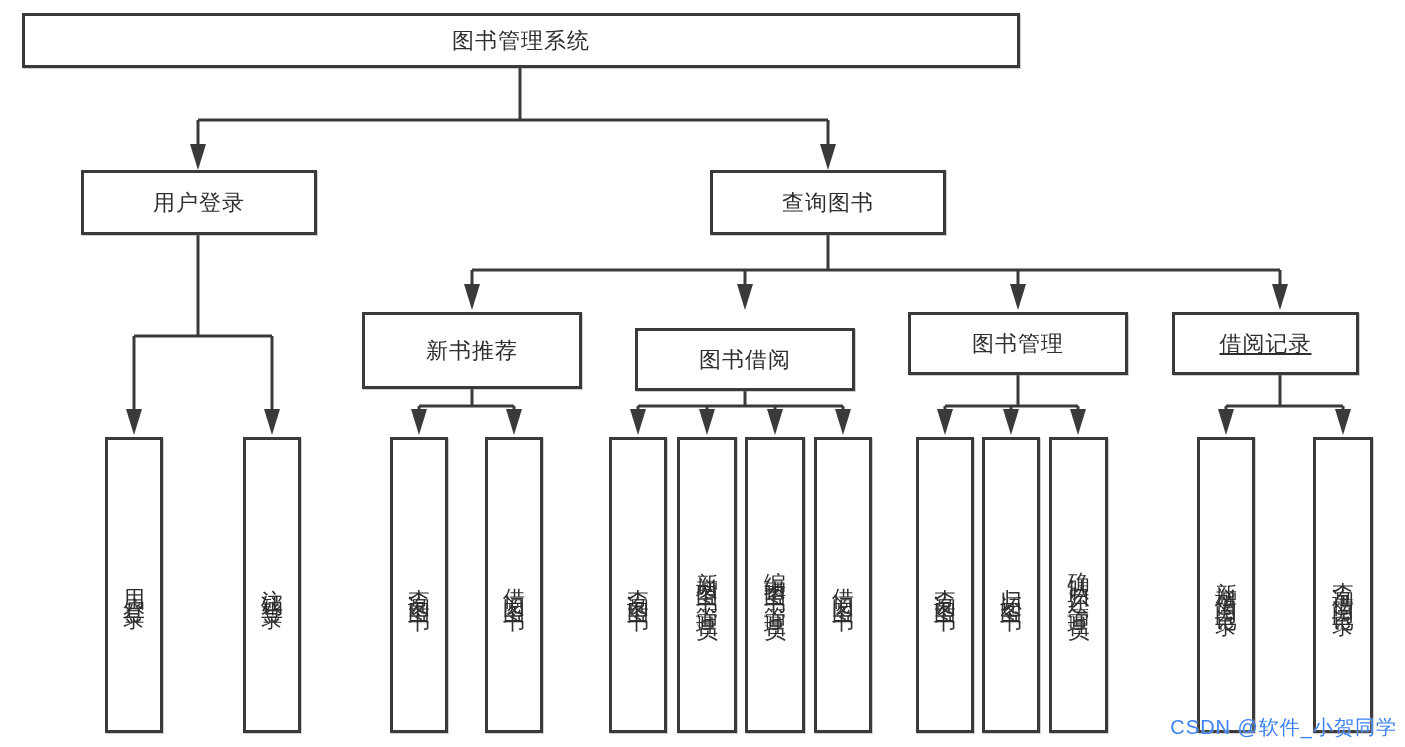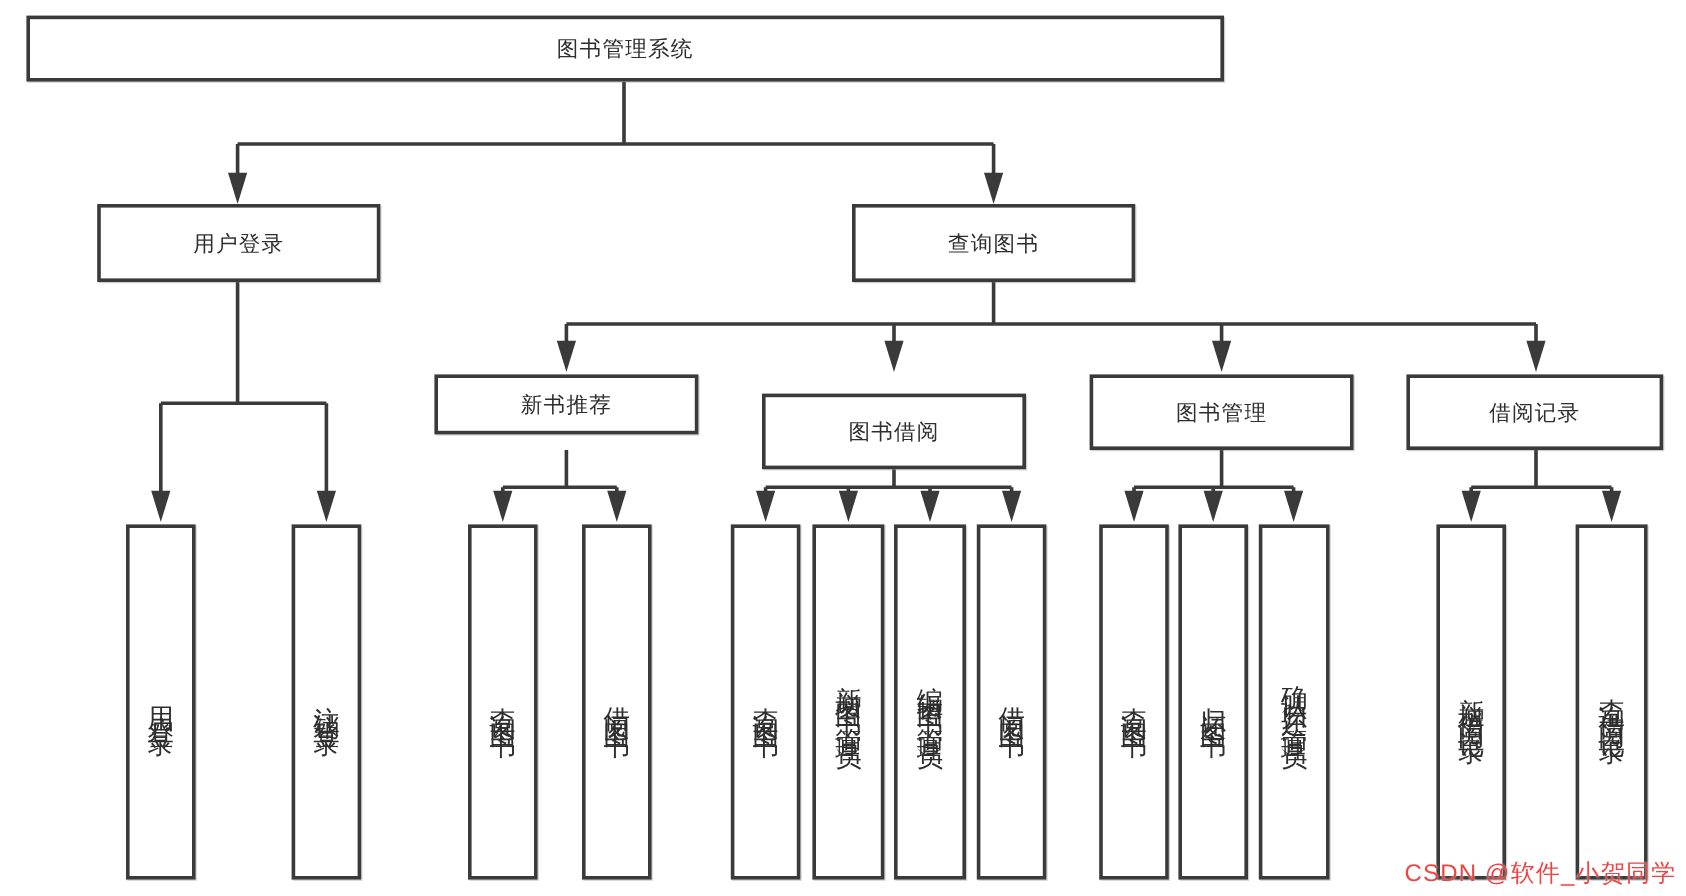--- a/index.html
+++ b/index.html
@@ -23,38 +23,38 @@
   }
   .node{
     position:absolute;
     box-sizing:border-box;
     border:3px solid var(--line);
     background:#ffffff;
     display:flex;
     align-items:center;
     justify-content:center;
     color:var(--text);
-    font-size:18px;
+    font-size:22px;
     letter-spacing:1px;
     box-shadow:1px 1px 0 rgba(120,120,120,.35);
   }
   .leaf{
     writing-mode:vertical-rl;
     text-orientation:mixed;
     letter-spacing:7px;
     font-size:22px;
     line-height:1;
   }
   .watermark{
     position:absolute;
     right:8px;
     top:714px;
     font-size:20px;
     letter-spacing:1px;
-    color:#ef4444;
+    color:#3b82f6;
     text-shadow:0 0 2px rgba(255,255,255,.8);
   }
 </style>
 </head>
 <body>
 
 <div class="canvas">
 
   <svg class="wires" viewBox="0 0 1405 747" xmlns="http://www.w3.org/2000/svg">
     <g stroke="#3a3a3a" stroke-width="3" fill="none">
@@ -93,30 +93,30 @@
     <span>图书管理系统</span>
   </div>
 
   <div class="node" style="left:81px;top:170px;width:236px;height:65px;">
     <span>用户登录</span>
   </div>
   <div class="node" style="left:710px;top:170px;width:236px;height:65px;">
     <span>查询图书</span>
   </div>
 
-  <div class="node" style="left:362px;top:312px;width:220px;height:50px;">
+  <div class="node" style="left:362px;top:312px;width:220px;height:77px;">
     <span>新书推荐</span>
   </div>
   <div class="node" style="left:635px;top:328px;width:220px;height:63px;">
     <span>图书借阅</span>
   </div>
   <div class="node" style="left:908px;top:312px;width:220px;height:63px;">
     <span>图书管理</span>
   </div>
-  <div class="node" style="left:1172px;top:312px;width:214px;height:63px;">
+  <div class="node" style="left:1172px;top:312px;width:187px;height:63px;text-decoration:underline;">
     <span>借阅记录</span>
   </div>
 
   <div class="node leaf" style="left:105px;top:437px;width:58px;height:296px;">
     <span>用户登录</span>
   </div>
   <div class="node leaf" style="left:243px;top:437px;width:58px;height:296px;">
     <span>注销登录</span>
   </div>
 

